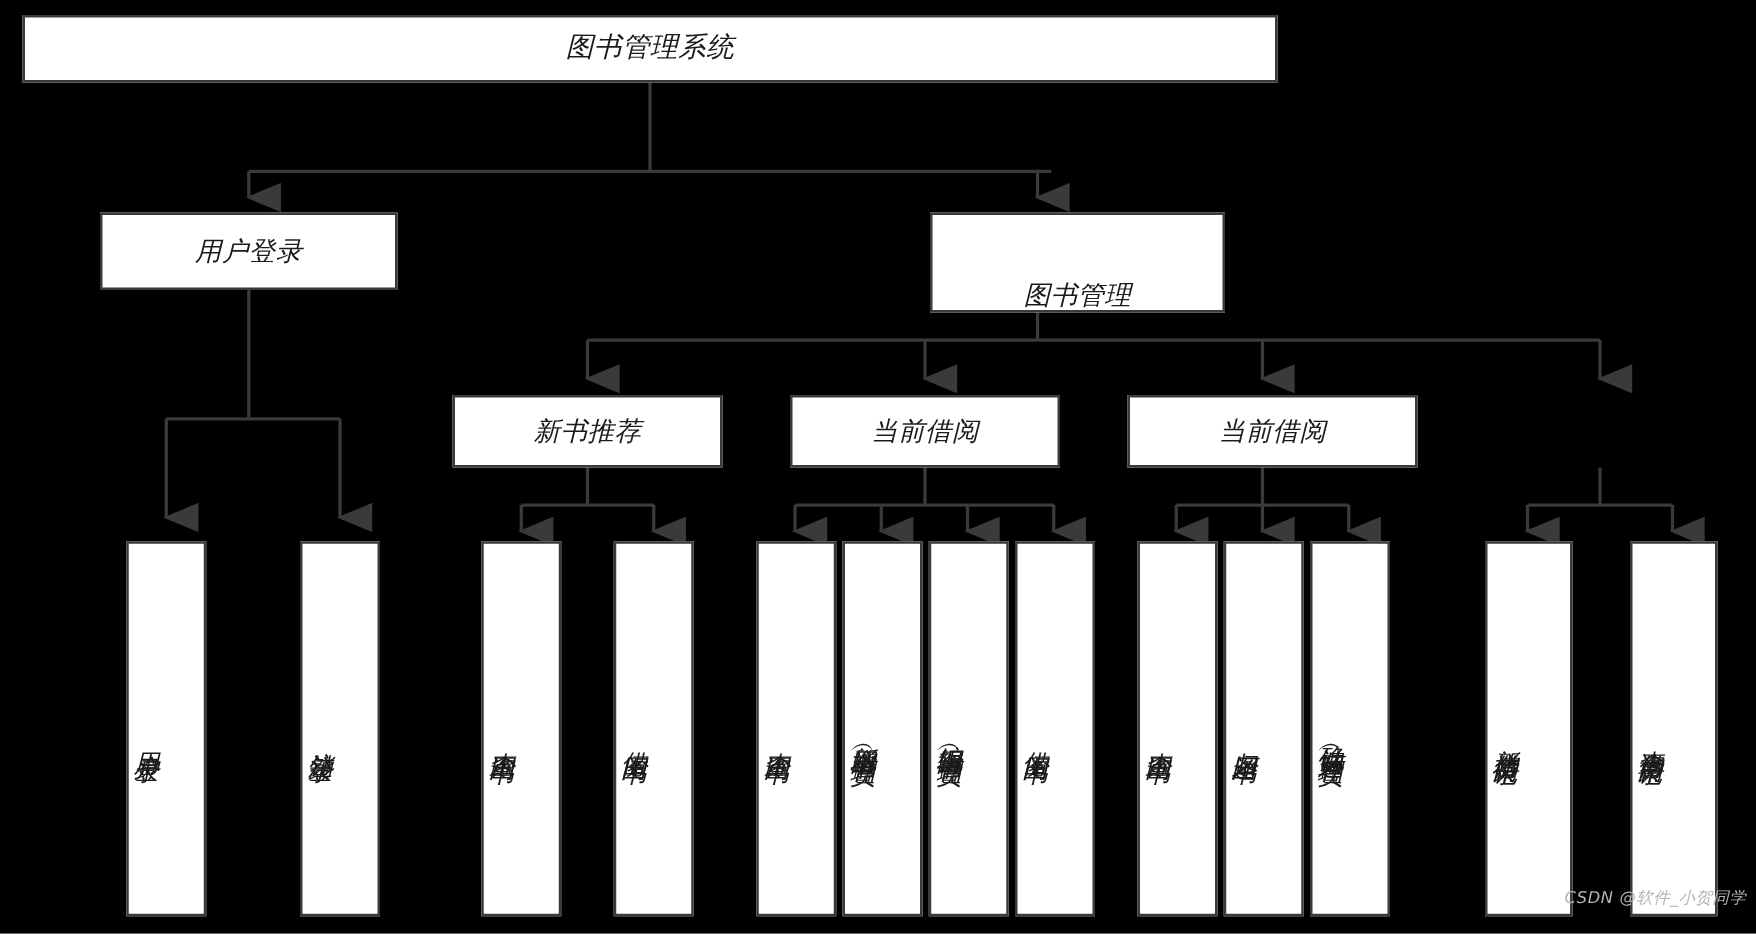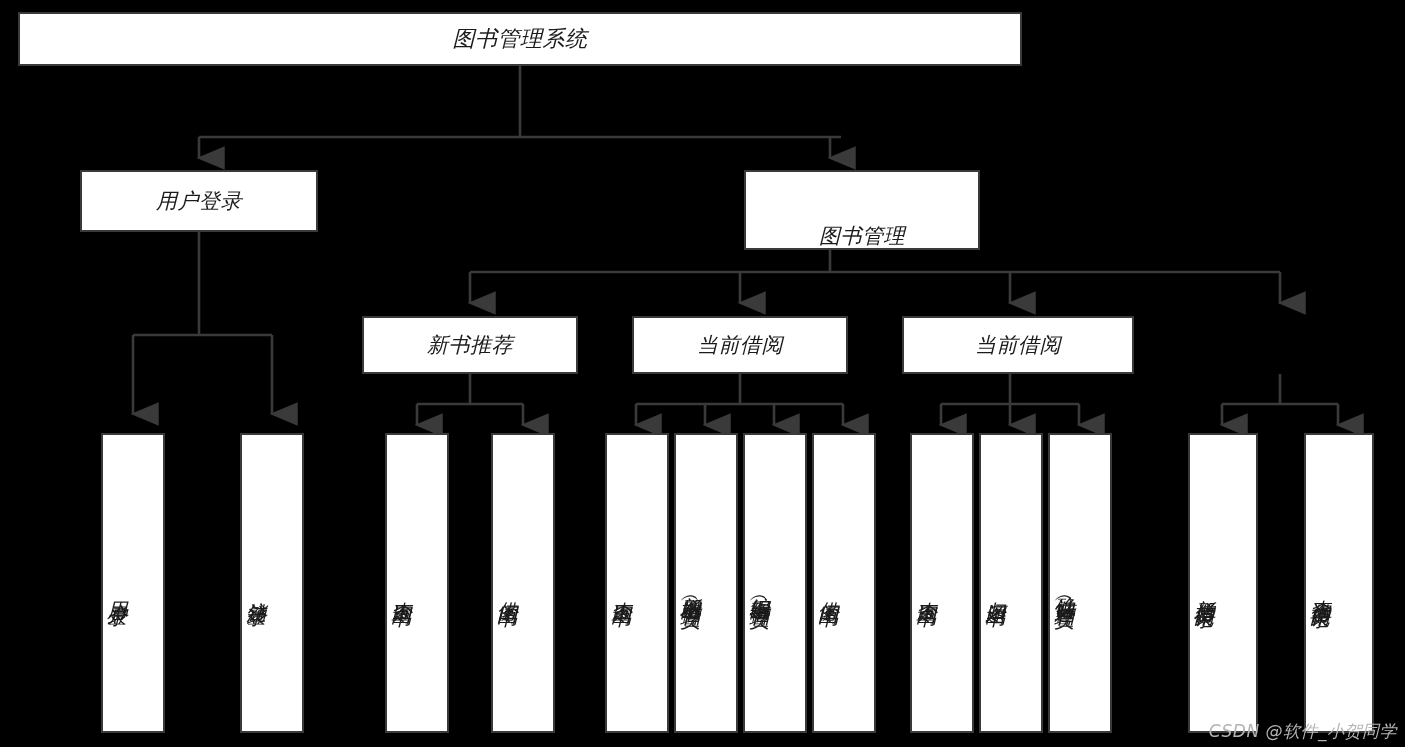--- a/index.html
+++ b/index.html
@@ -56,22 +56,22 @@
     text-orientation: upright;
     font-size: 20px;
     line-height: 1.38;
     letter-spacing: 2px;
     white-space: normal;
   }
   .node.root .label { font-size: 22px; }
   .watermark {
     position: absolute;
     right: 8px;
-    bottom: 4px;
-    font-size: 17px;
+    bottom: 20px;
+    font-size: 13px;
     color: #b4b4b4;
     letter-spacing: 0.5px;
     z-index: 5;
     white-space: nowrap;
   }
 </style>
 </head>
 <body>
 
 <div id="canvas">

